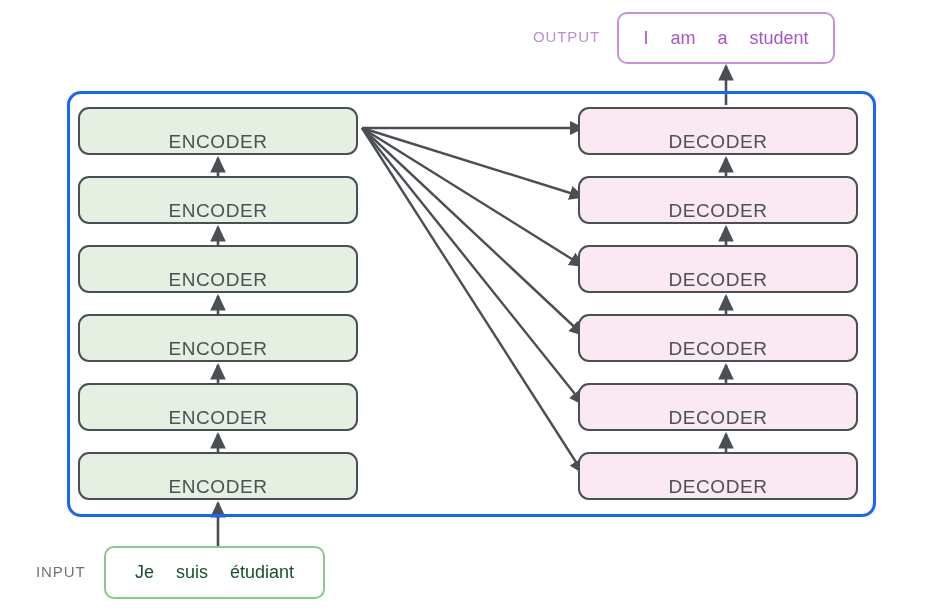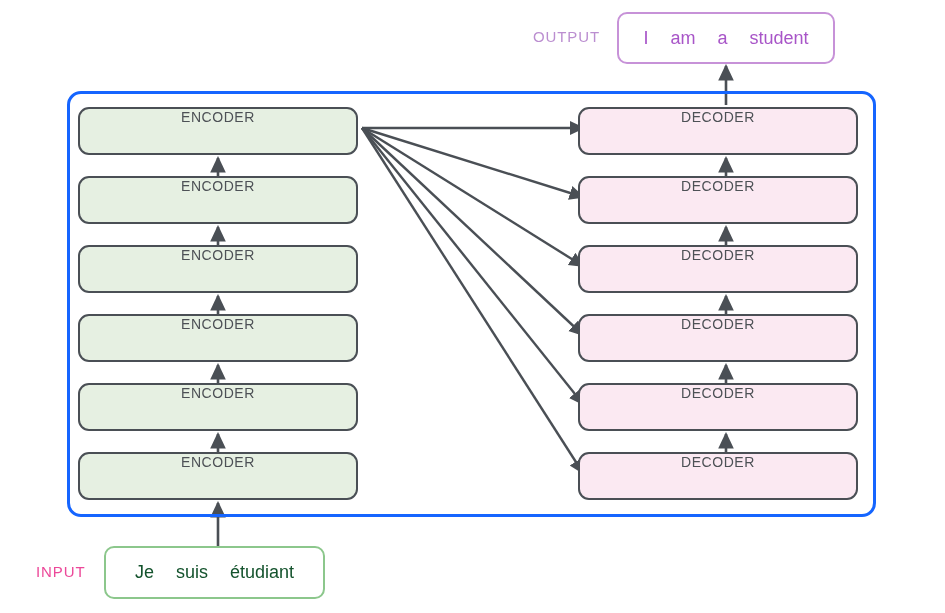--- a/index.html
+++ b/index.html
@@ -44,23 +44,23 @@
 
   
   .block {
     position: absolute;
     width: 280px;
     height: 48px;
     box-sizing: border-box;
     border: 2.5px solid #4a4f55;
     border-radius: 11px;
     display: flex;
-    align-items: flex-start;
+    align-items: flex-end;
     justify-content: center;
-    font-size: 14px;
+    font-size: 19px;
     letter-spacing: 0.55px;
     color: #4d5156;
   }
   .block.encoder {
     background: #e6f0e2;
     left: 78px;
   }
   .block.decoder {
     background: #fbe9f2;
     left: 578px;
@@ -100,21 +100,21 @@
   #input-box {
     left: 104px;
     top: 546px;
     width: 221px;
     height: 53px;
     border: 2.5px solid #8cc78c;
   }
   #input-label {
     left: 36px;
     top: 563px;
-    color: #ec4899;
+    color: #737373;
   }
 
   .token-row {
     display: flex;
     align-items: baseline;
     gap: 22px;
     font-size: 18px;
   }
   #output-box .token-row { color: #a855c8; }
   #input-box .token-row  { color: #14532d; }

